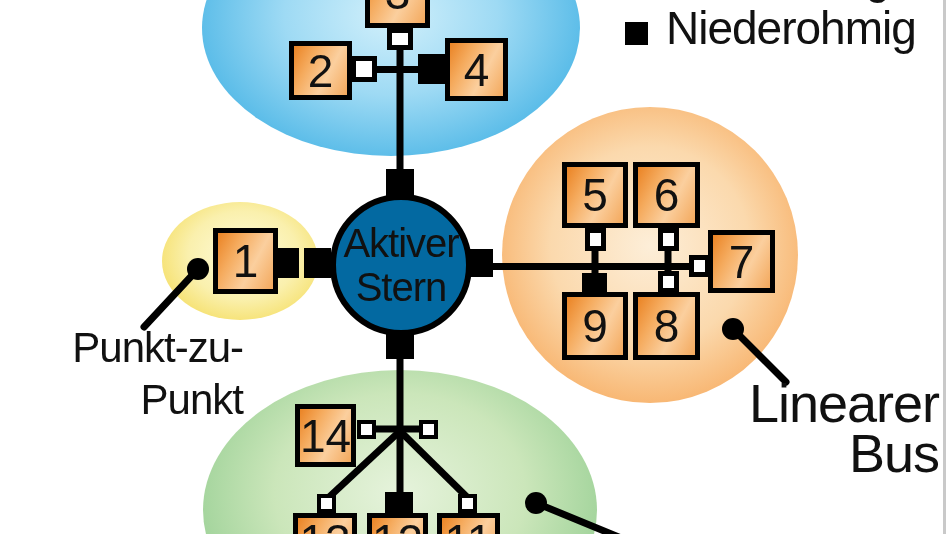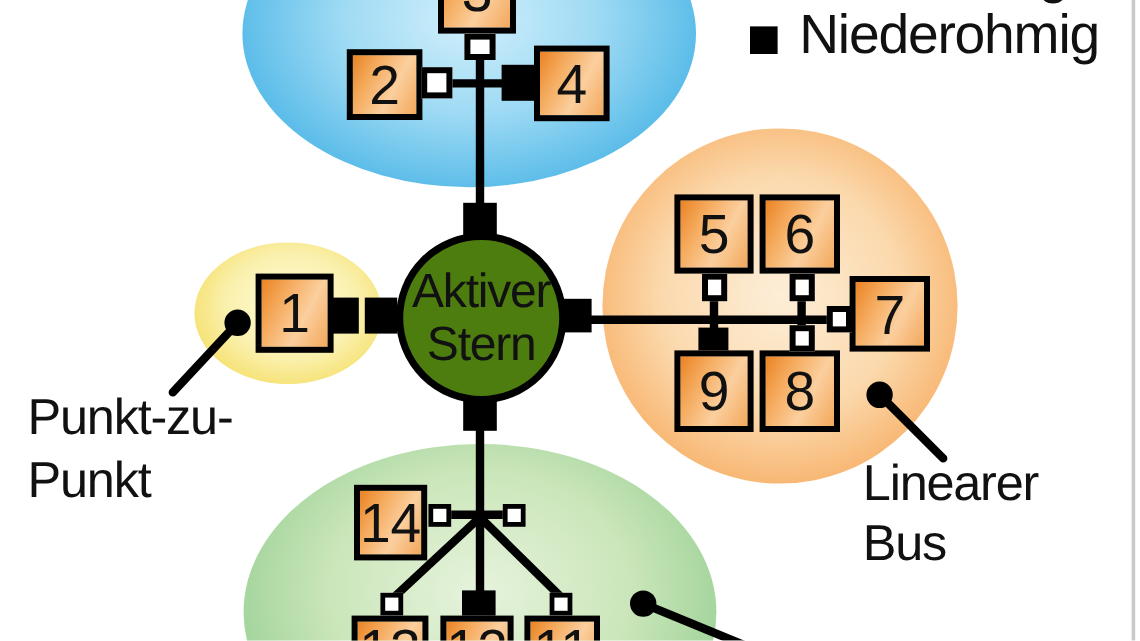--- a/index.html
+++ b/index.html
@@ -29,30 +29,30 @@
         background:linear-gradient(118deg,#ea8324 0%,#f5ab5e 30%,#fbcf9e 62%,#f3a85c 100%);}
   .digit{font-size:46px;color:#111;line-height:1;}
 
   
   .co{position:absolute;z-index:4;background:#fff;border:5px solid #000;}
   .co.sm{border-width:4px;}
   .cf{position:absolute;z-index:4;background:#000;}
 
   
   .star-circle{position:absolute;left:330px;top:194px;width:142px;height:142px;z-index:5;
-      background:#4d7c0f;border:6px solid #000;border-radius:50%;
+      background:#0369a1;border:6px solid #000;border-radius:50%;
       display:flex;align-items:center;justify-content:center;}
   .star-circle .lbl{font-size:40px;line-height:44px;text-align:center;color:#111;
       white-space:pre-line;letter-spacing:-1px;}
 
   
-  .caption{position:absolute;z-index:6;color:#111;text-align:left;white-space:pre-line;
+  .caption{position:absolute;z-index:6;color:#111;text-align:right;white-space:pre-line;
       letter-spacing:-1px;}
   .caption.punkt {left:23px; top:322px;width:220px;font-size:42px;line-height:52px;}
-  .caption.linbus{left:719px;top:378px;width:220px;font-size:42px;line-height:50px;}
+  .caption.linbus{left:719px;top:378px;width:220px;font-size:54px;line-height:50px;}
 
   
   .legend-sq{position:absolute;z-index:6;width:23px;height:23px;}
   .legend-sq.filled{background:#000;}
   .legend-txt{position:absolute;z-index:6;left:666px;font-size:46px;line-height:50px;
       color:#111;letter-spacing:-1px;white-space:nowrap;}
 
   .frame-edge{position:absolute;z-index:7;left:943px;top:0;width:3px;height:534px;background:#c9c9c9;}
 </style>
 </head>

